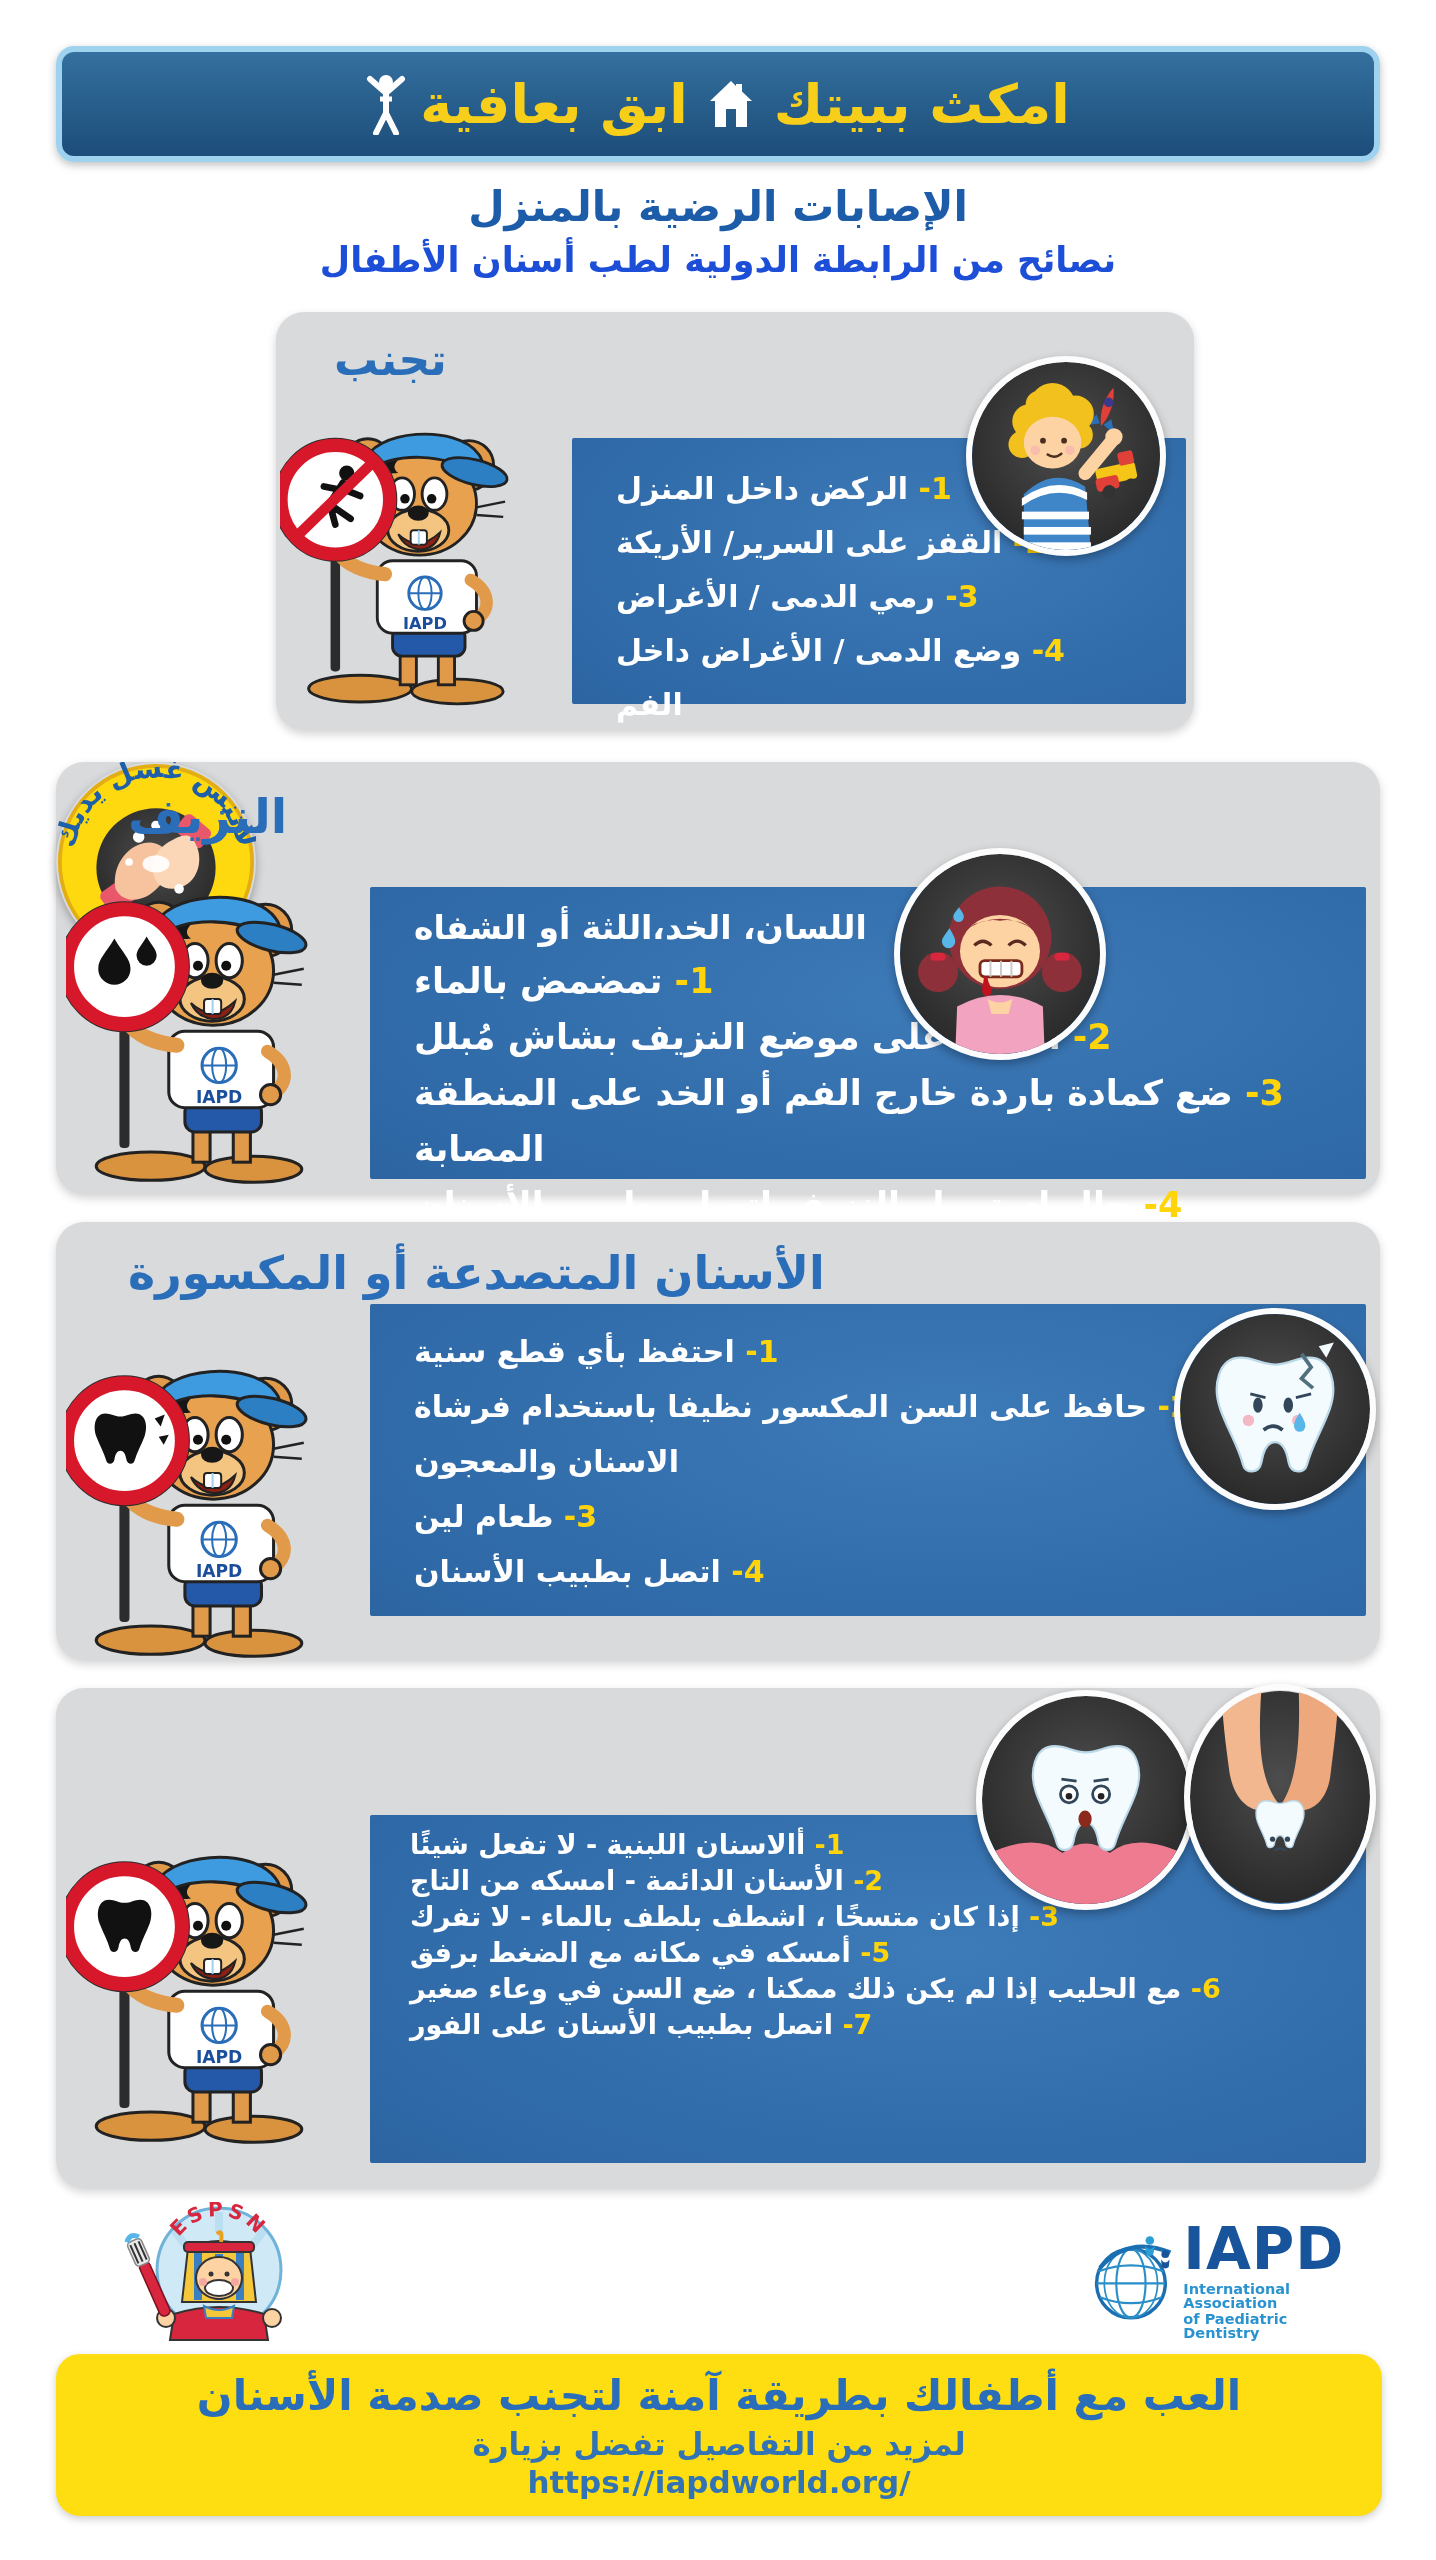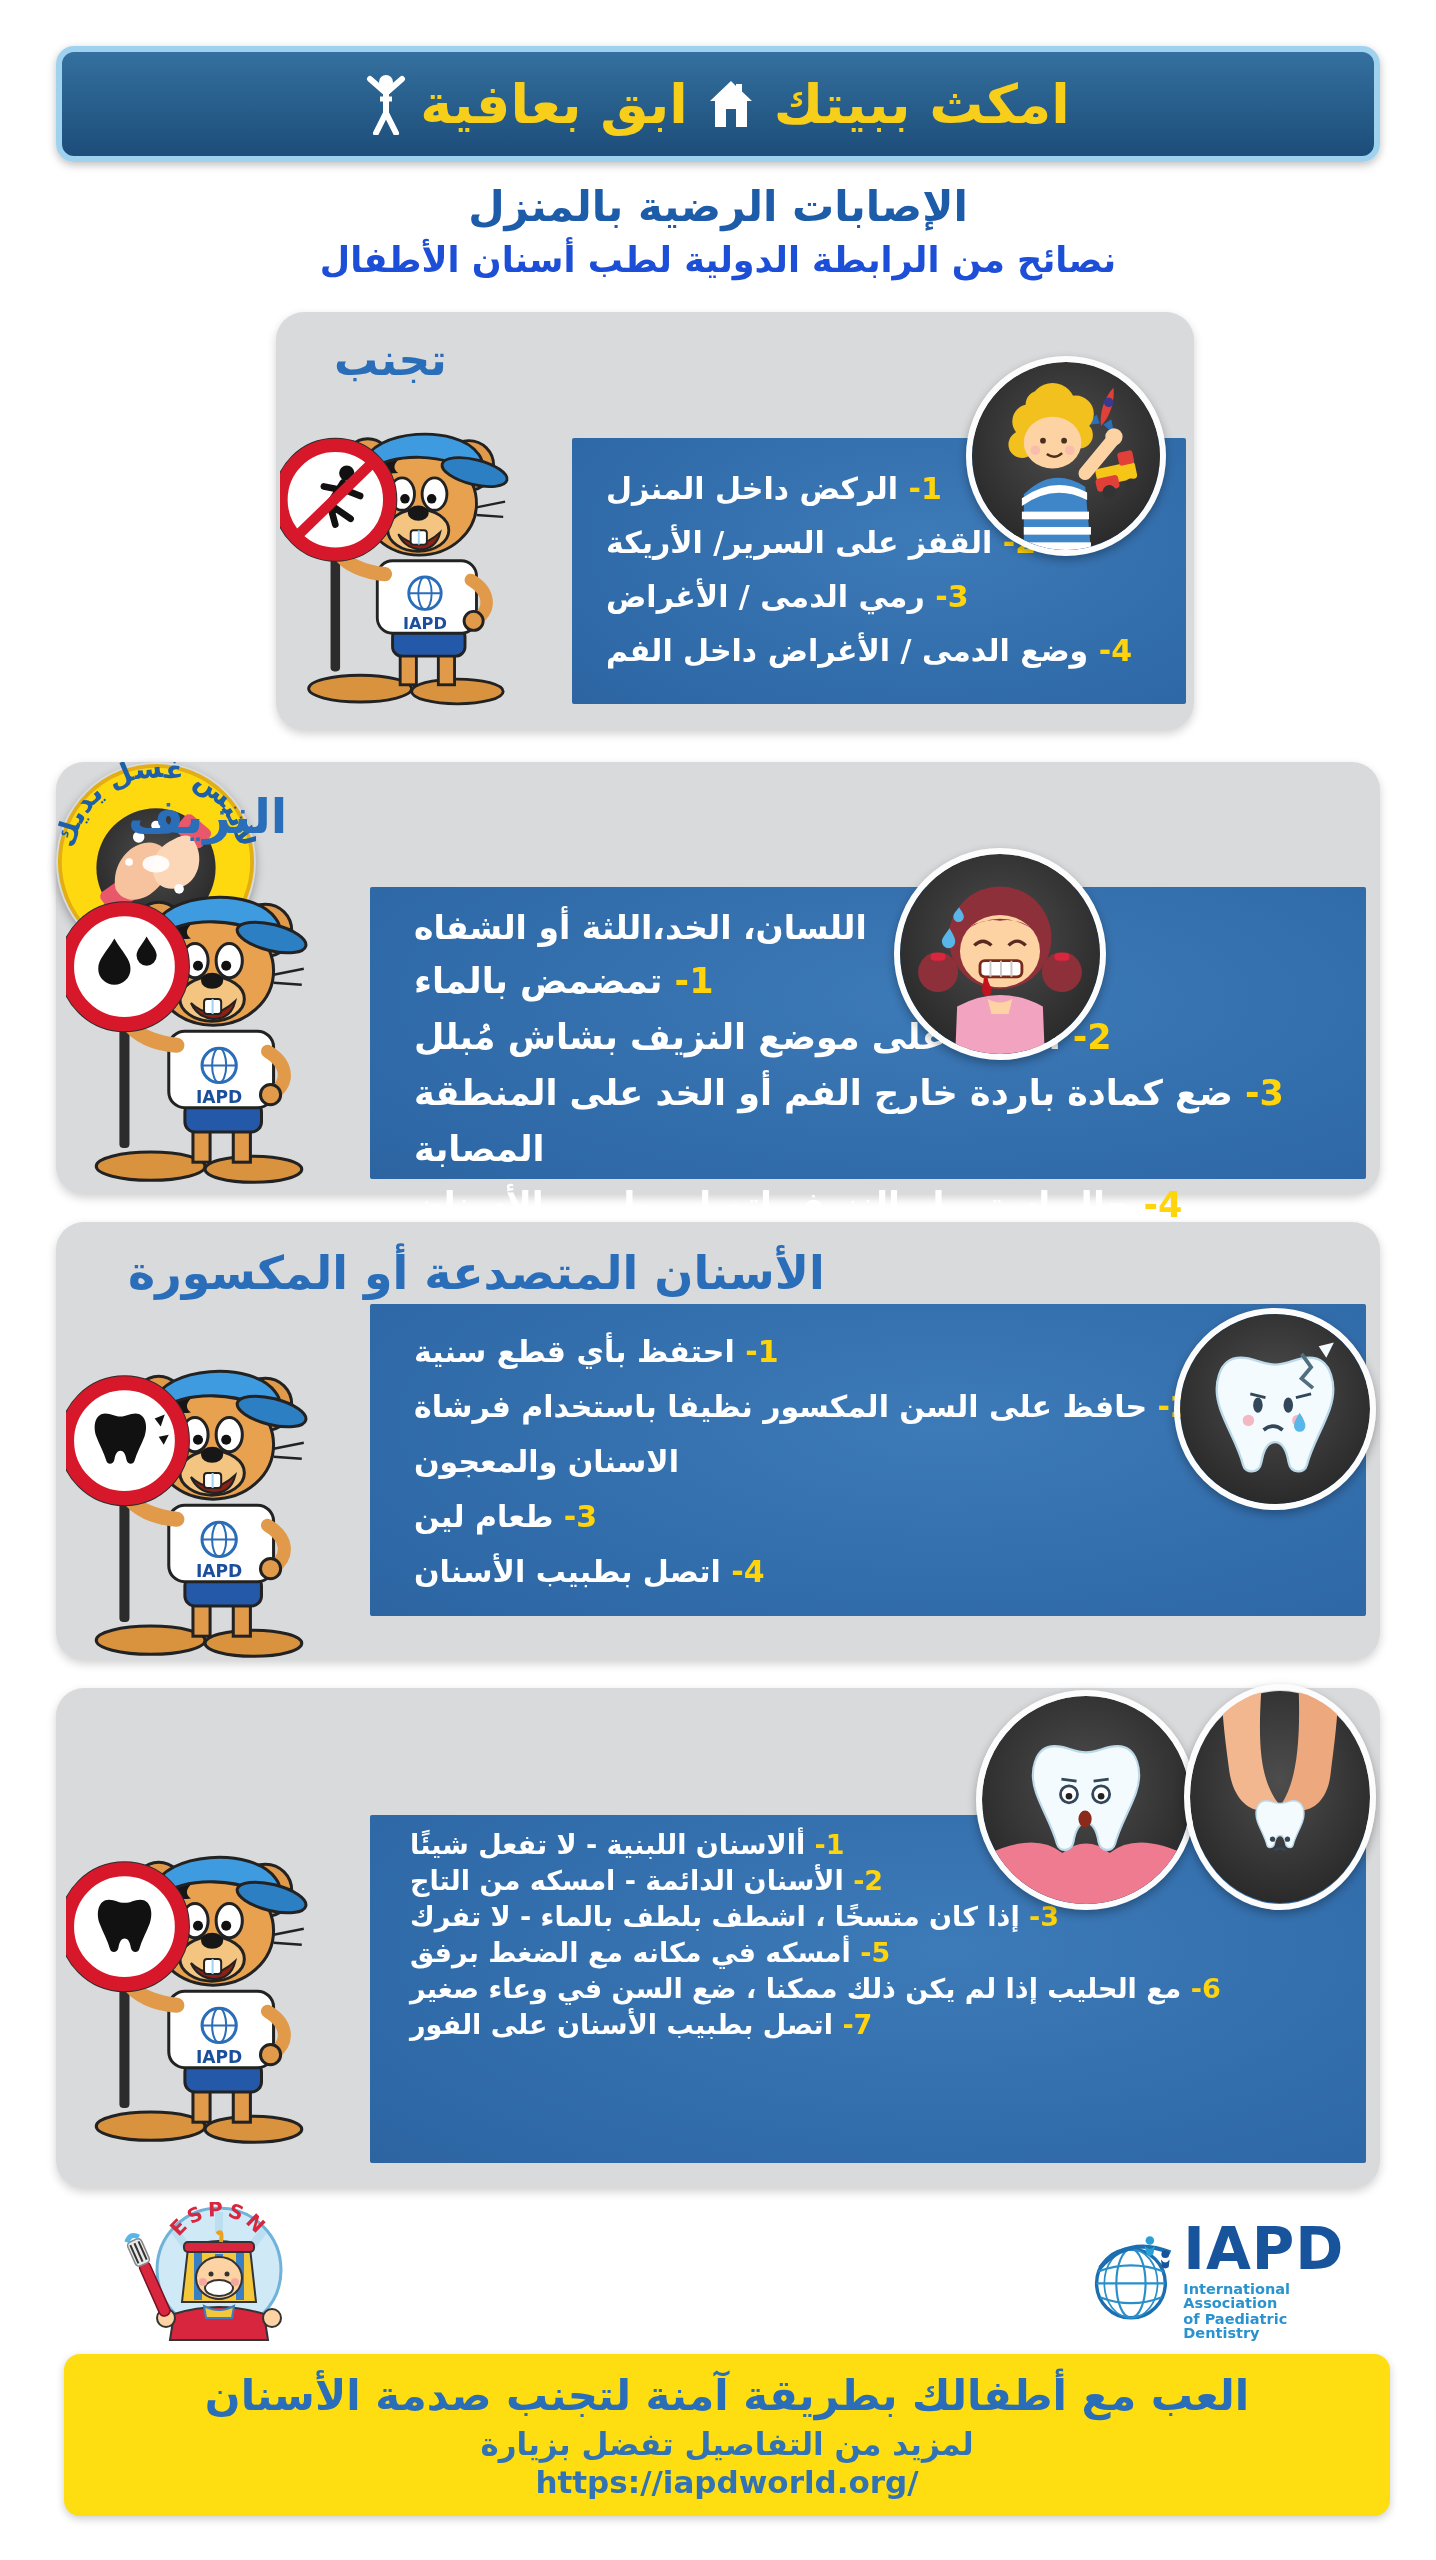--- a/index.html
+++ b/index.html
@@ -39,21 +39,21 @@
 
   .mascot{position:absolute;}
   .card1 .mascot{left:4px;top:100px;width:248px;height:312px;}
   .card2 .mascot{left:10px;top:112px;width:262px;height:314px;}
   .card3 .mascot{left:10px;top:126px;width:262px;height:308px;}
   .card4 .mascot{left:10px;top:146px;width:262px;height:330px;}
 
   .blue-box{position:absolute;border-radius:2px;
     background:radial-gradient(120% 140% at 58% 38%,#3d7ab8 0%,#2e68a6 55%,#27598f 100%);
     box-sizing:border-box;direction:rtl;text-align:left;color:#ffffff;}
-  .card1 .blue-box{left:296px;top:126px;width:614px;height:266px;padding:24px 34px;}
+  .card1 .blue-box{left:296px;top:126px;width:614px;height:266px;padding:24px 44px;}
   .card2 .blue-box{left:314px;top:125px;width:996px;height:292px;padding:16px 44px;}
   .card3 .blue-box{left:314px;top:82px;width:996px;height:312px;padding:20px 44px;}
   .card4 .blue-box{left:314px;top:127px;width:996px;height:348px;padding:12px 40px;}
 
   .box-subtitle{font-size:33px;font-weight:800;line-height:50px;white-space:pre-line;}
   .item{white-space:pre-line;font-weight:600;}
   .card1 .item{font-size:30px;line-height:54px;}
   .card2 .item{font-size:35px;line-height:56px;}
   .card3 .item{font-size:30px;line-height:55px;}
   .card4 .item{font-size:27px;line-height:36px;}
@@ -71,22 +71,22 @@
   .photo-circle svg,.circ-badge svg{display:block;width:100%;height:100%;}
 
   
   .espsn{position:absolute;left:124px;top:2202px;width:190px;height:146px;}
   .iapd{position:absolute;left:1088px;top:2224px;width:272px;height:112px;display:flex;align-items:center;gap:6px;}
   .iapd-text{display:flex;flex-direction:column;line-height:1;}
   .iapd-acronym{font-size:58px;font-weight:800;color:#17549b;letter-spacing:1px;}
   .iapd-sub{font-size:14.5px;font-weight:700;color:#2a93cf;margin-top:4px;}
 
   
-  .bottom-banner{position:absolute;left:64px;top:2354px;width:1326px;height:162px;
-    background:#fede10;border-radius:16px;box-shadow:0 3px 8px rgba(0,0,0,.2);
+  .bottom-banner{position:absolute;left:56px;top:2354px;width:1326px;height:162px;
+    background:#fede10;border-radius:24px;box-shadow:0 3px 8px rgba(0,0,0,.2);
     display:flex;flex-direction:column;align-items:center;justify-content:center;direction:rtl;}
   .bb-line1{color:#2a6db8;font-size:42px;font-weight:800;}
   .bb-line2{color:#3173b4;font-size:31px;font-weight:600;margin-top:6px;}
   .bb-url{color:#3173b4;font-size:31px;font-weight:600;direction:ltr;margin-top:2px;}
 </style>
 </head>
 <body>
 
 <svg width="0" height="0" style="position:absolute" aria-hidden="true">
   <defs>

